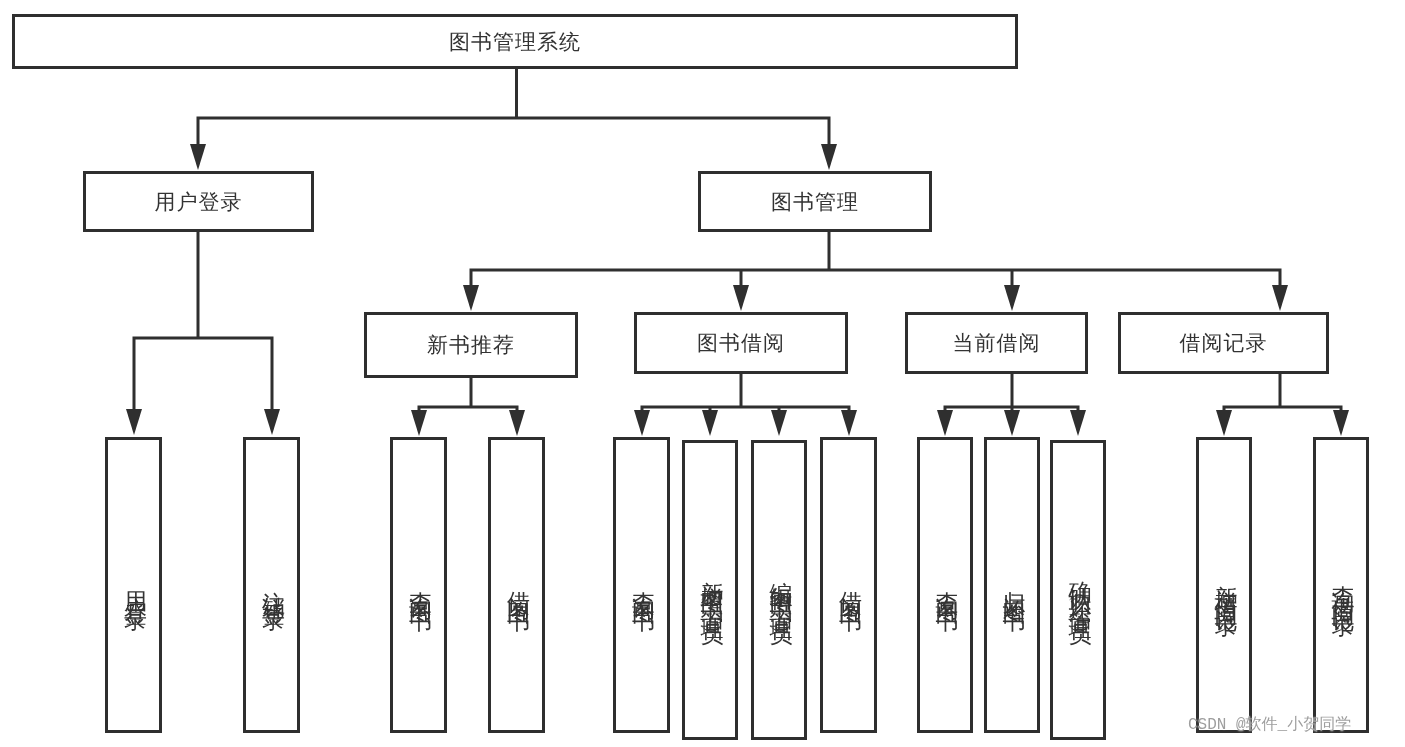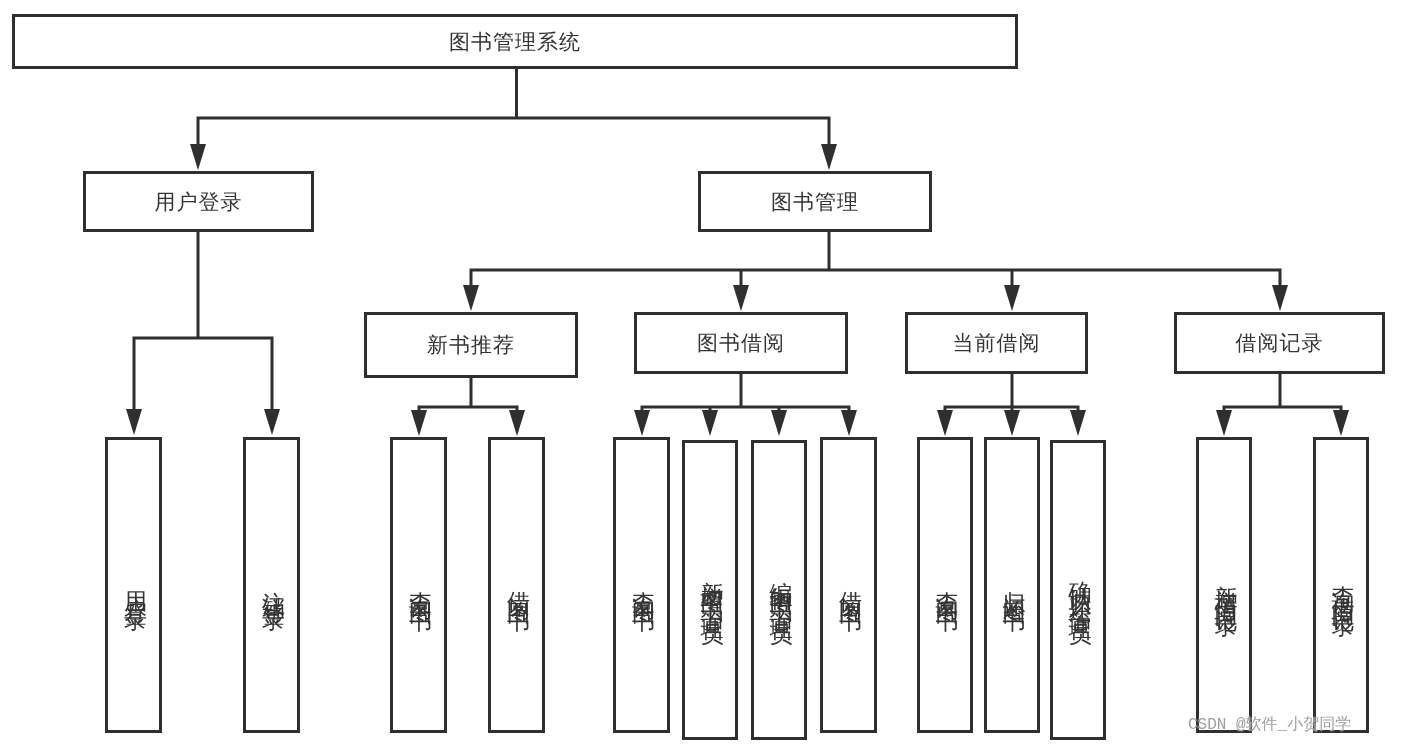--- a/index.html
+++ b/index.html
@@ -95,21 +95,21 @@
 
   <div class="hbox" style="left:364px;top:312px;width:214px;height:66px">
     <span>新书推荐</span>
   </div>
   <div class="hbox" style="left:634px;top:312px;width:214px;height:62px">
     <span>图书借阅</span>
   </div>
   <div class="hbox" style="left:905px;top:312px;width:183px;height:62px">
     <span>当前借阅</span>
   </div>
-  <div class="hbox" style="left:1174px;top:312px;width:211px;height:62px">
+  <div class="hbox" style="left:1118px;top:312px;width:211px;height:62px">
     <span>借阅记录</span>
   </div>
 
   <div class="vbox" style="left:105px;top:437px;width:57px;height:296px">
     <span>用户登录</span>
   </div>
   <div class="vbox" style="left:243px;top:437px;width:57px;height:296px">
     <span>注销登录</span>
   </div>
 

